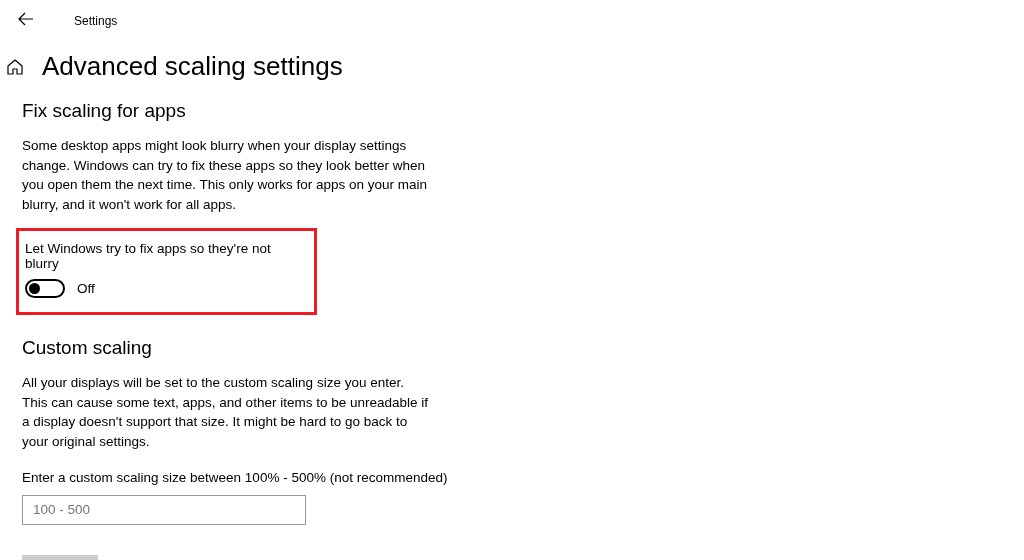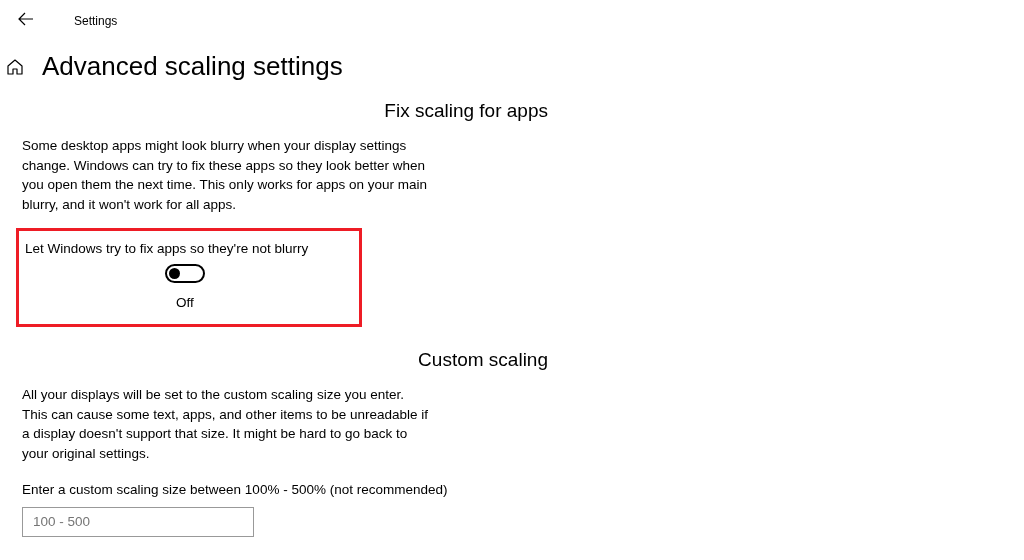--- a/index.html
+++ b/index.html
@@ -54,47 +54,45 @@
       max-width: 570px;
     }
     .section {
       margin-bottom: 22px;
     }
     .section-heading {
       font-size: 19px;
       font-weight: 400;
       color: #000;
       margin-bottom: 14px;
-      text-align: right;
     }
     .section-body {
       font-size: 13.5px;
       color: #000;
       line-height: 1.45;
       max-width: 410px;
     }
     .highlight-box {
       border: 3px solid #ee1c25;
       padding: 10px 14px 14px 2px;
       margin-left: -6px;
       margin-top: 14px;
-      width: 346px;
+      width: 301px;
     }
     .toggle-label {
       font-size: 13.5px;
       color: #000;
       margin-bottom: 8px;
       padding-left: 4px;
     }
     .toggle-row {
       display: flex;
       align-items: center;
       gap: 12px;
       padding-left: 4px;
-      flex-direction: column;
     }
     .toggle-switch {
       width: 40px;
       height: 19px;
       border: 2px solid #000;
       border-radius: 12px;
       position: relative;
       cursor: pointer;
       background: #fff;
     }
@@ -111,21 +109,21 @@
       font-size: 13.5px;
       color: #000;
     }
     .input-label {
       font-size: 13.5px;
       color: #000;
       margin-bottom: 10px;
       margin-top: 18px;
     }
     .scaling-input {
-      width: 232px;
+      width: 284px;
       height: 30px;
       border: 1px solid #999;
       padding: 4px 10px;
       font-size: 13.5px;
       color: #777;
       font-family: inherit;
       outline: none;
     }
     .apply-button {
       margin-top: 30px;

